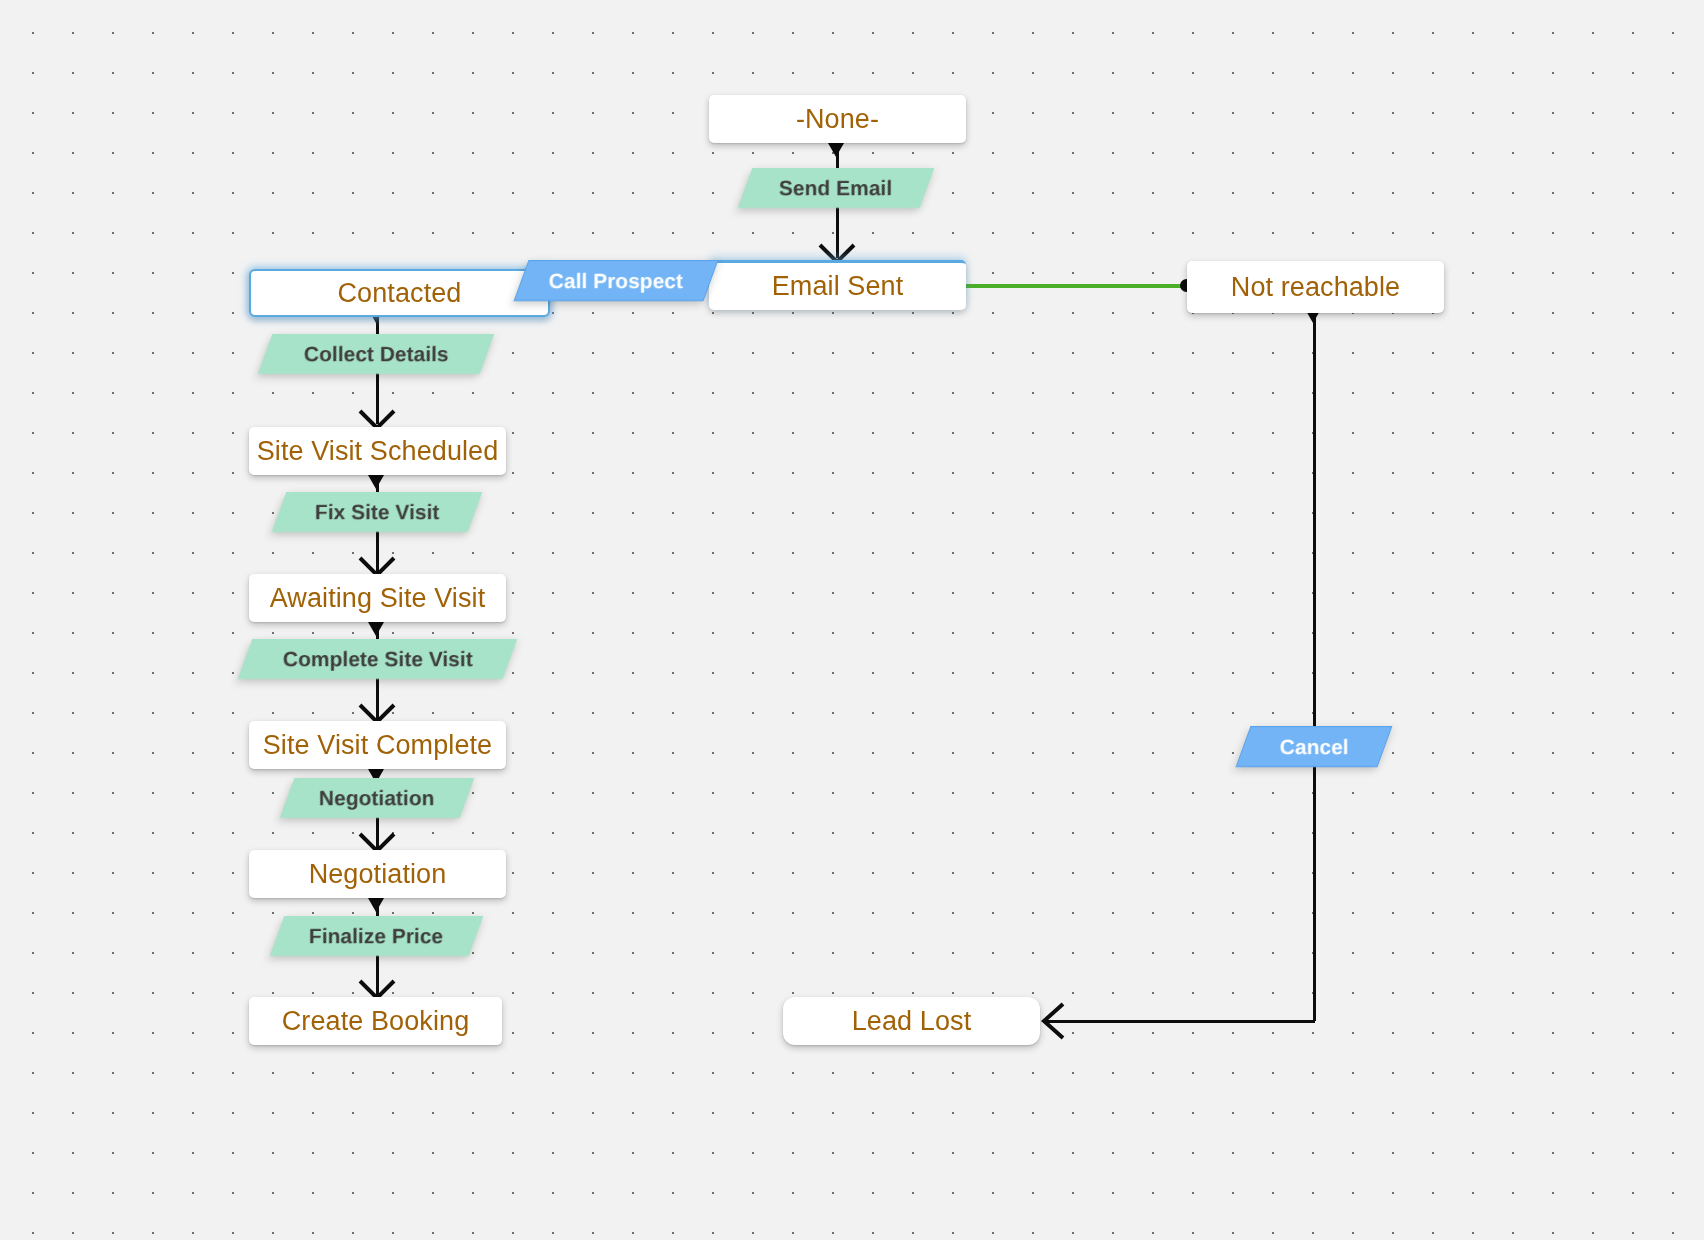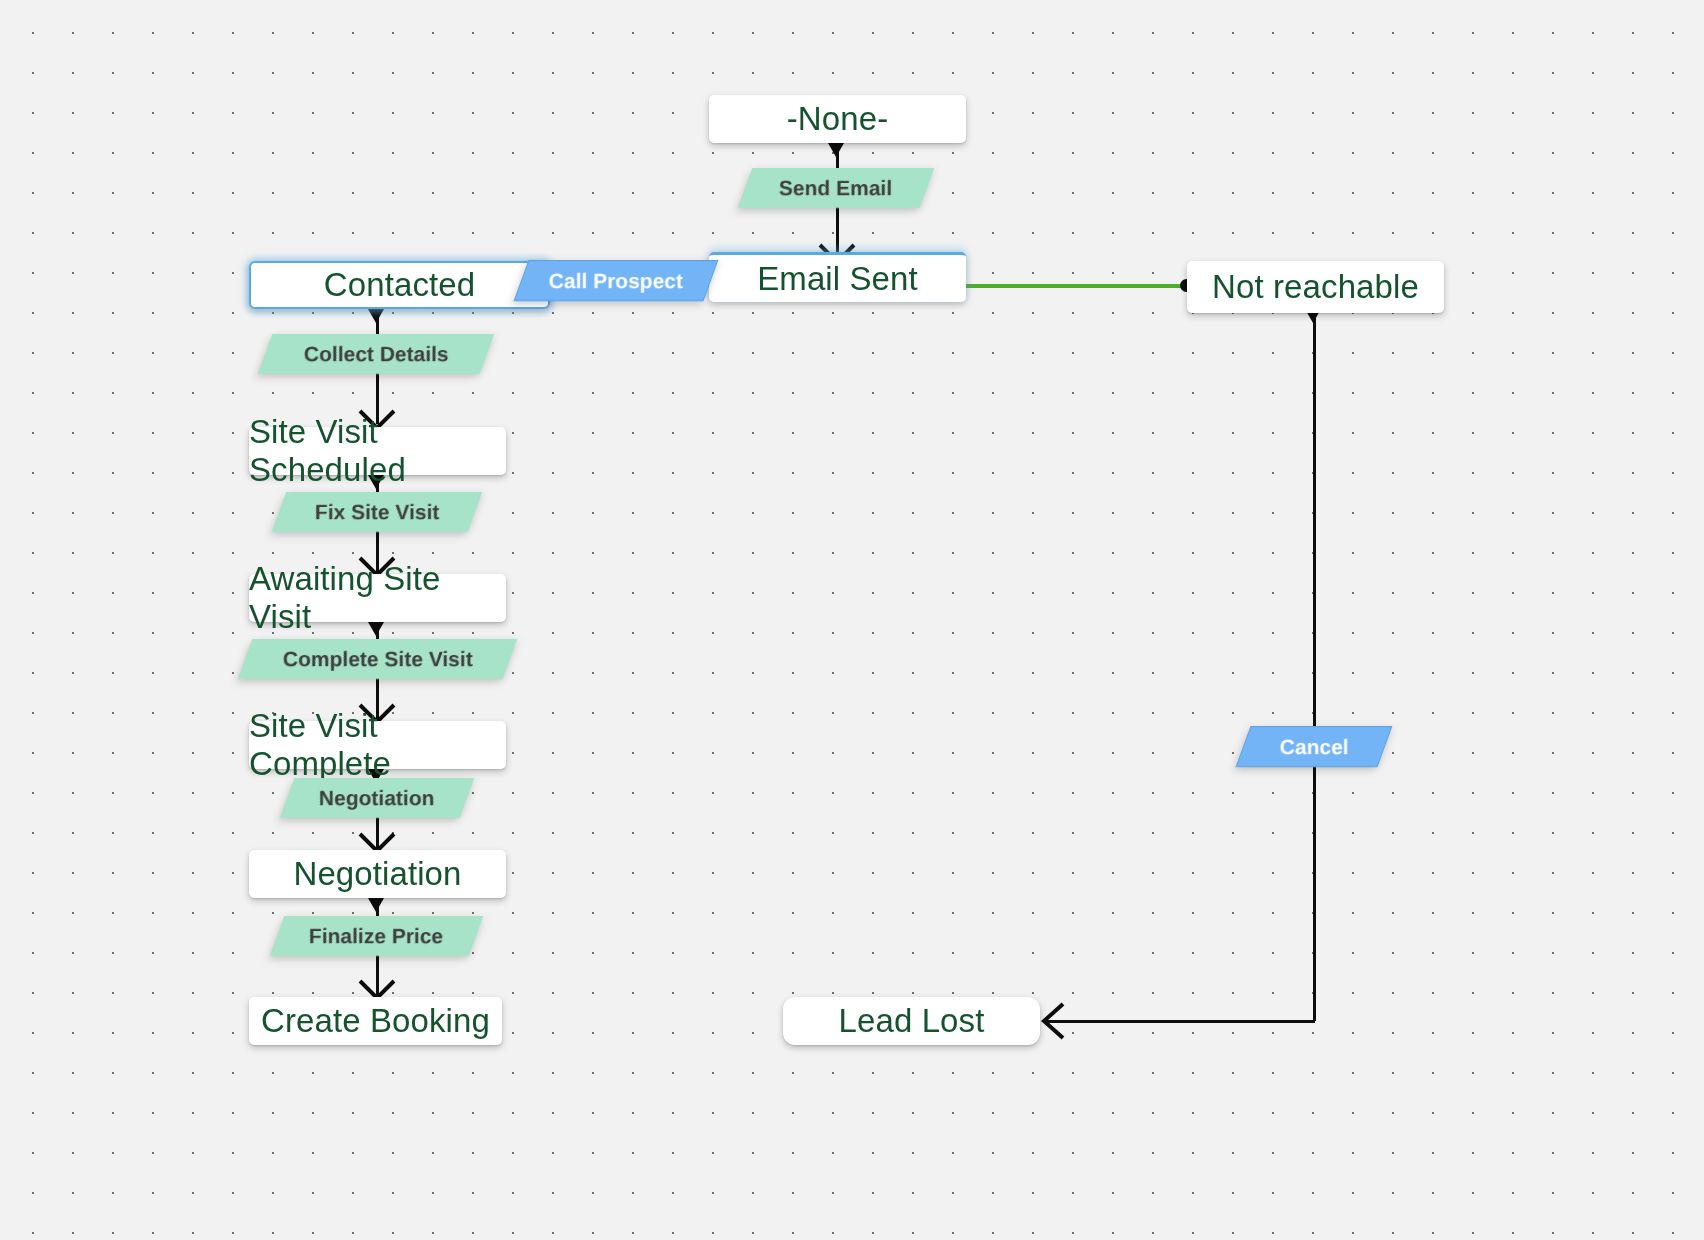--- a/index.html
+++ b/index.html
@@ -17,22 +17,22 @@
     background-size:40px 40px;
     background-position:13px 13px;
   }
   
   .node{
     position:absolute;
     box-sizing:border-box;
     background:#ffffff;
     border-radius:5px;
     display:flex;align-items:center;justify-content:center;
-    font-size:33px;
-    color:#14532d;
+    font-size:27px;
+    color:#a16207;
     letter-spacing:.1px;
     box-shadow:0 3px 7px rgba(0,0,0,.22), 0 1px 2px rgba(0,0,0,.14);
     z-index:6;
     user-select:none;
   }
   .node.selected{
     border:2px solid #5aa9e0;
     box-shadow:0 0 7px 3px rgba(110,180,235,.55), 0 3px 7px rgba(0,0,0,.22);
   }
   .node.topsel{
@@ -103,25 +103,25 @@
     <polyline points="360,834 377,851 394,834" fill="none" stroke="#0d0d0d" stroke-width="4"></polyline>
     <polyline points="360,981 377,998 394,981" fill="none" stroke="#0d0d0d" stroke-width="4"></polyline>
     <polyline points="1063,1004 1044,1021 1063,1038" fill="none" stroke="#0d0d0d" stroke-width="4"></polyline>
     <polyline points="529,268 511,285 529,302" fill="none" stroke="#3f93dd" stroke-width="4"></polyline>
   </svg>
 
   <div class="node" style="left:709px;top:95px;width:257px;height:48px;">
     <span>-None-</span>
   </div>
 
-  <div class="node topsel" style="left:709px;top:252px;width:257px;height:50px;">
+  <div class="node topsel" style="left:709px;top:260px;width:257px;height:50px;">
     <span>Email Sent</span>
   </div>
 
-  <div class="node selected" style="left:249px;top:261px;width:301px;height:48px;border-radius:6px;">
+  <div class="node selected" style="left:249px;top:269px;width:301px;height:48px;border-radius:6px;">
     <span>Contacted</span>
   </div>
 
   <div class="node" style="left:1187px;top:261px;width:257px;height:52px;">
     <span>Not reachable</span>
   </div>
 
   <div class="node" style="left:249px;top:427px;width:257px;height:48px;justify-content:center;">
     <span>Site Visit Scheduled</span>
   </div>

